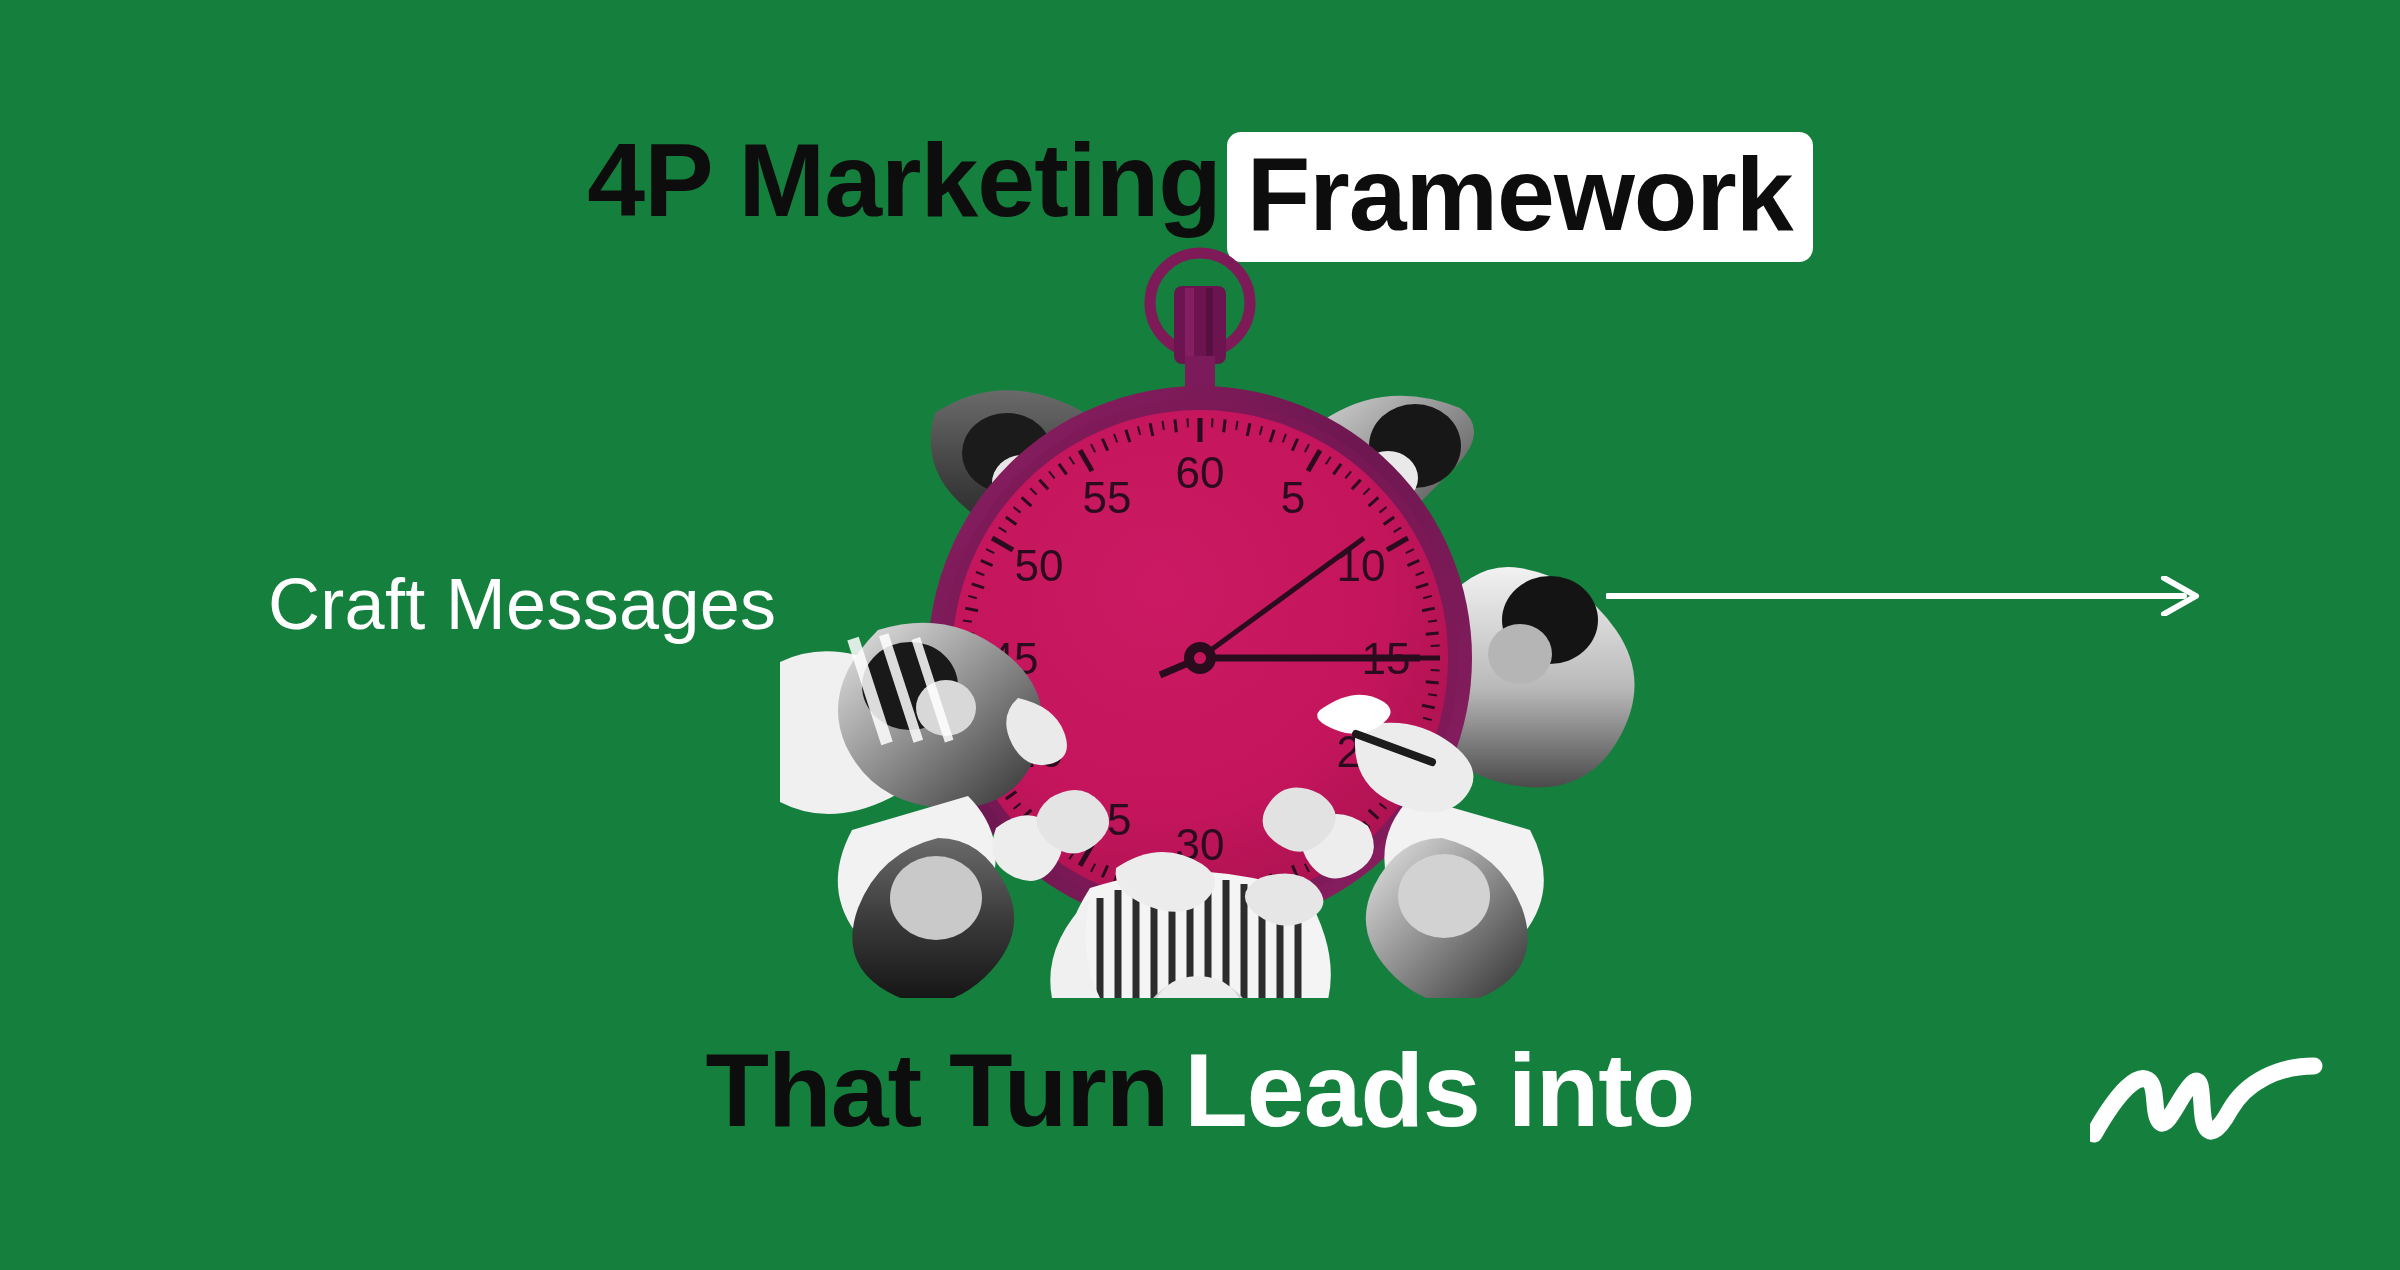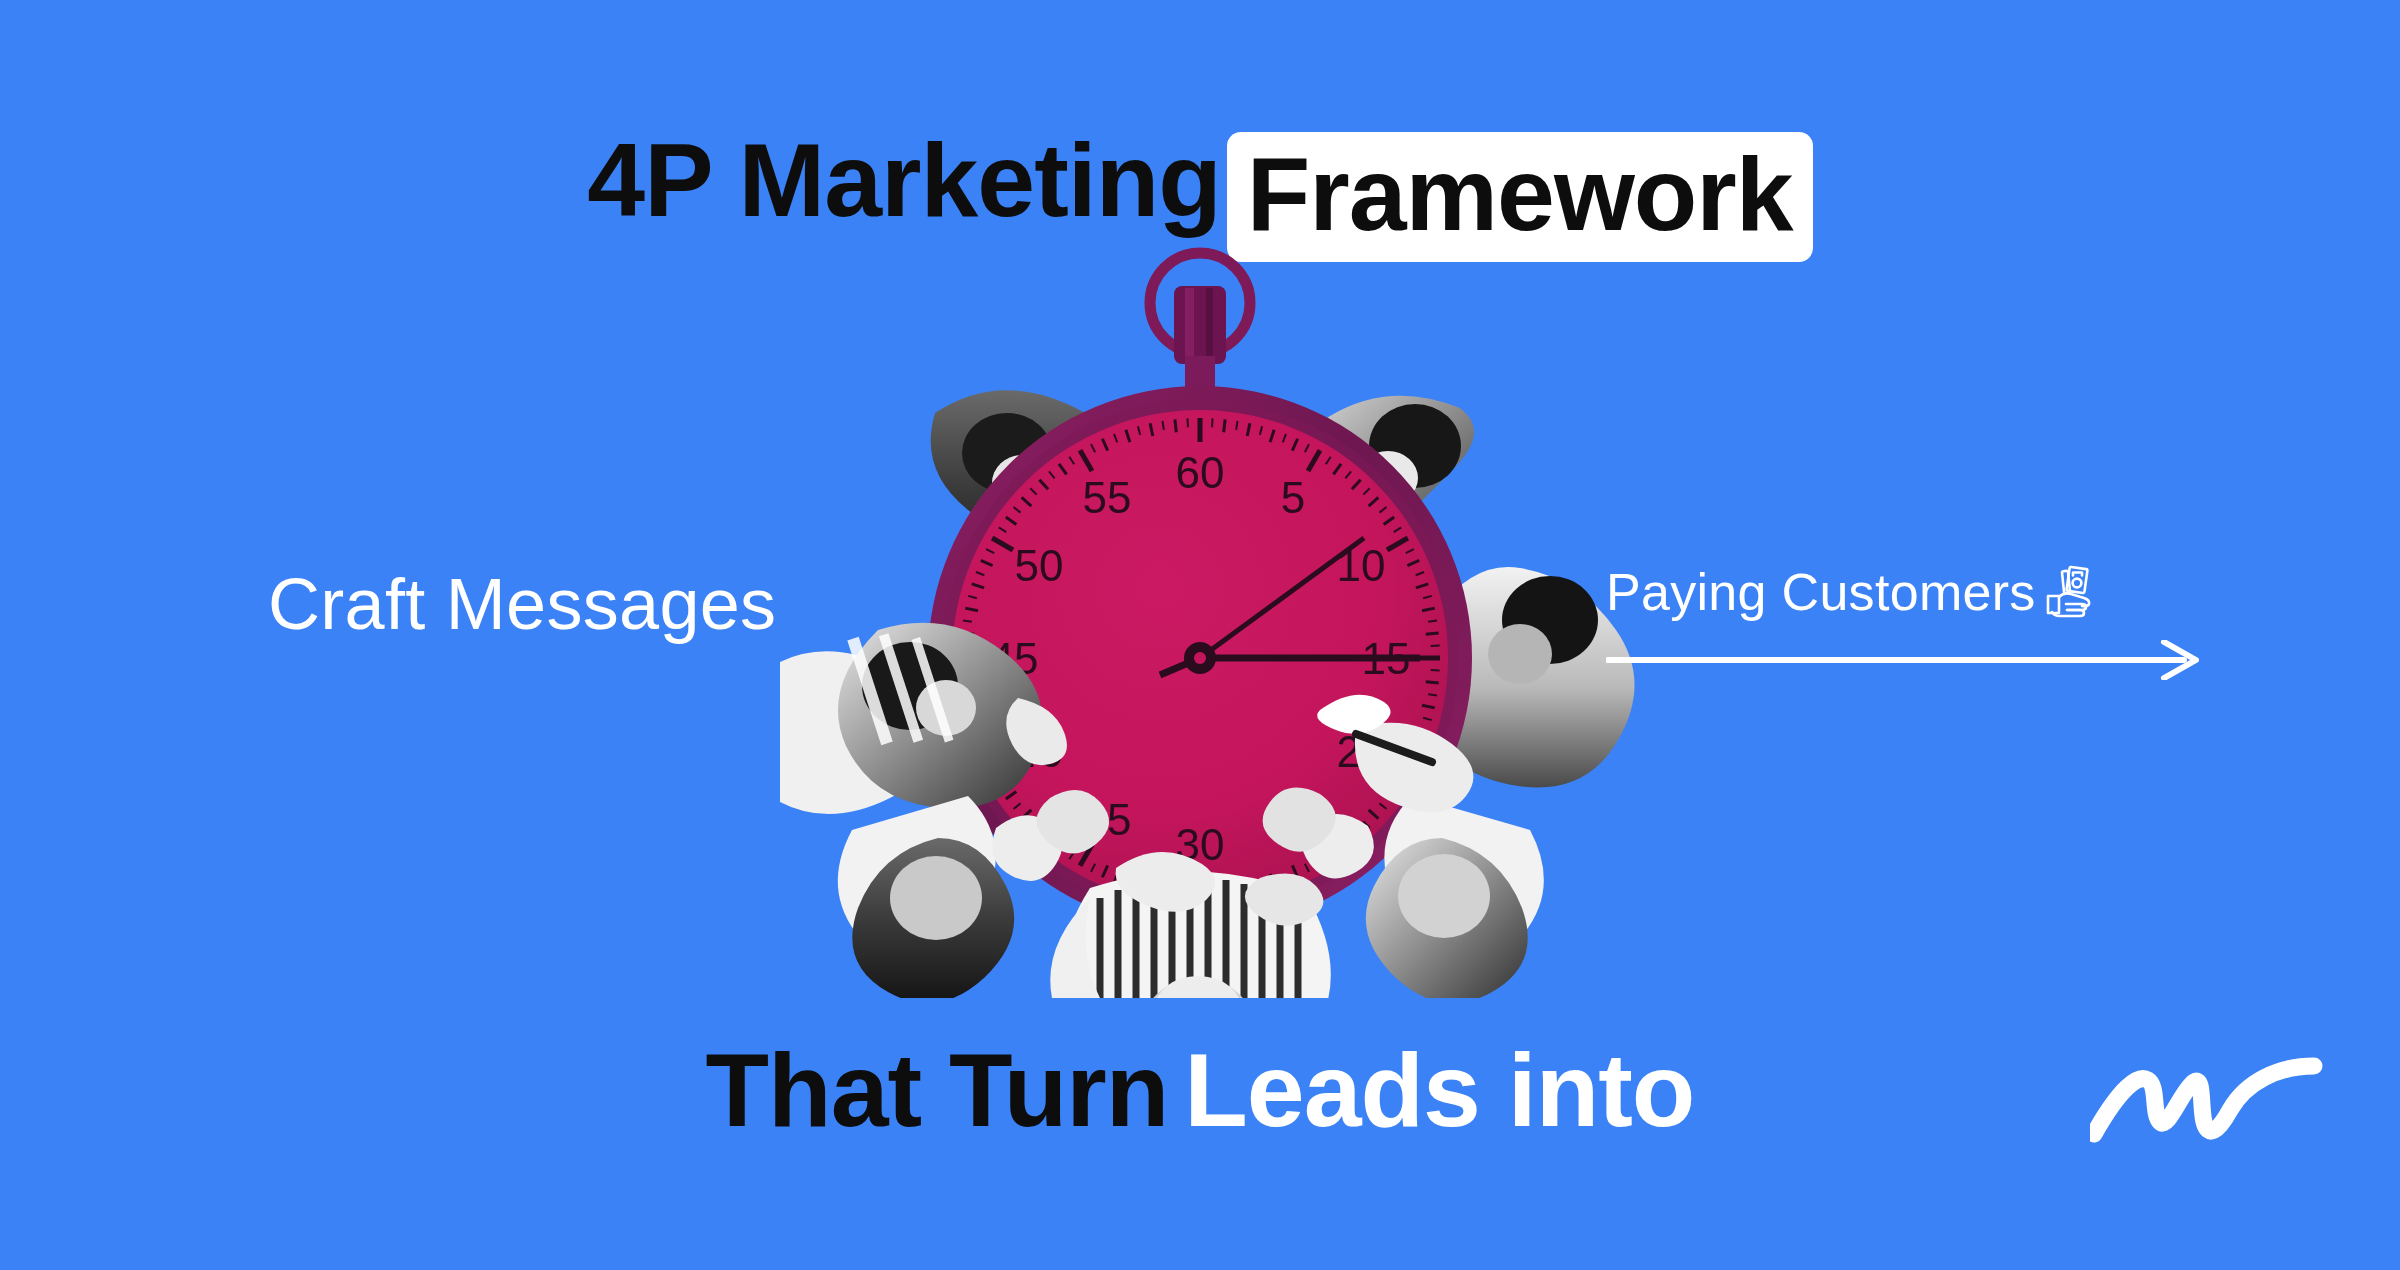--- a/index.html
+++ b/index.html
@@ -3,21 +3,21 @@
 <meta charset="utf-8">
 <style>
   html,body{margin:0;padding:0;}
   body{
     width:2400px;height:1270px;
     background:#ee7b51;
     font-family:"Liberation Sans", sans-serif;
     overflow:hidden;
     position:relative;
   }
-  .stage{position:absolute;inset:0;width:2400px;height:1270px;background:#3b82f6;}
+  .stage{position:absolute;inset:0;width:2400px;height:1270px;background:#15803d;}
 
   
   .headline{
     position:absolute;left:0;top:118px;width:2400px;
     text-align:center;
     white-space:nowrap;
     font-size:104px;
     line-height:104px;
     font-weight:700;
     letter-spacing:-1px;
@@ -364,35 +364,20 @@
           <path d="M560 472 q36 -26 64 -8 q14 10 -2 22 q-20 16 -46 6 q-26 -10 -16 -20z" fill="#ffffff"></path>
           <line x1="596" y1="496" x2="672" y2="524" stroke="#1c1c1c" stroke-width="8" stroke-linecap="round"></line>
         </g>
       </g>
     </svg>
   </div>
 
   <div class="label-left">Craft Messages</div>
 
   <div class="label-right-wrap">
-    <div class="label-right">
-      <span>Paying Customers</span>
-      <span class="money-icon">
-        <svg viewBox="0 0 56 56" fill="none" stroke="#ffffff" stroke-width="2.6" stroke-linecap="round" stroke-linejoin="round" xmlns="http://www.w3.org/2000/svg">
-          <rect x="22" y="4" width="18" height="24" rx="1.5" transform="rotate(8 31 16)"></rect>
-          <rect x="17" y="7" width="6" height="22" rx="1.5" transform="rotate(-6 20 18)"></rect>
-          <circle cx="31" cy="19" r="4.4"></circle>
-          <path d="M27 11.5 v-3 h9 v3"></path>
-          <path d="M2 32 h11 v17 H2z"></path>
-          <path d="M13 33 q5 -5 12 -3 l13 4 q6 2 5 6 q-1 3 -7 2"></path>
-          <path d="M20 40 h16 q4 0 4 3 t-4 3 H21"></path>
-          <path d="M21 46 h13 q4 0 4 3 t-4 3 H14 q-6 0 -8 -4"></path>
-        </svg>
-      </span>
-    </div>
     <div class="arrow-row">
       <svg width="594" height="40" viewBox="0 0 594 40" xmlns="http://www.w3.org/2000/svg">
         <line x1="2" y1="20" x2="578" y2="20" stroke="#ffffff" stroke-width="6" stroke-linecap="round"></line>
         <polyline points="558,2 590,20 558,38" fill="none" stroke="#ffffff" stroke-width="6" stroke-linecap="round" stroke-linejoin="round"></polyline>
       </svg>
     </div>
   </div>
 
   <div class="subline">
     <span class="sl-dark">That Turn</span><span class="sl-light">Leads into</span>

